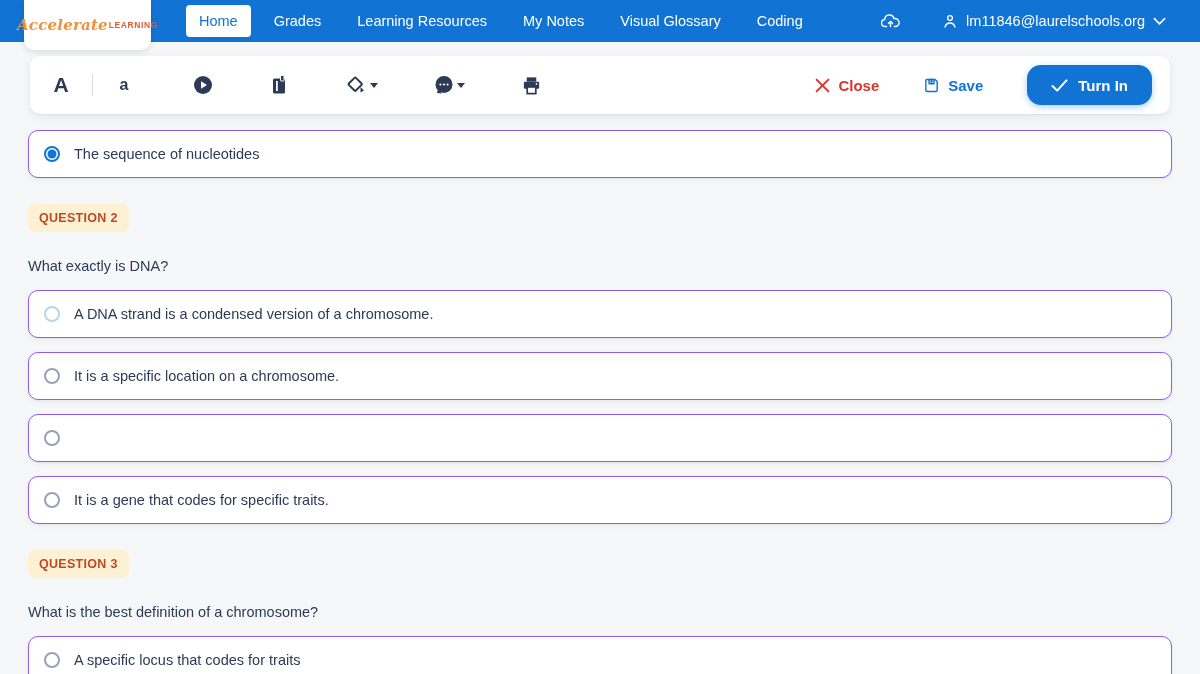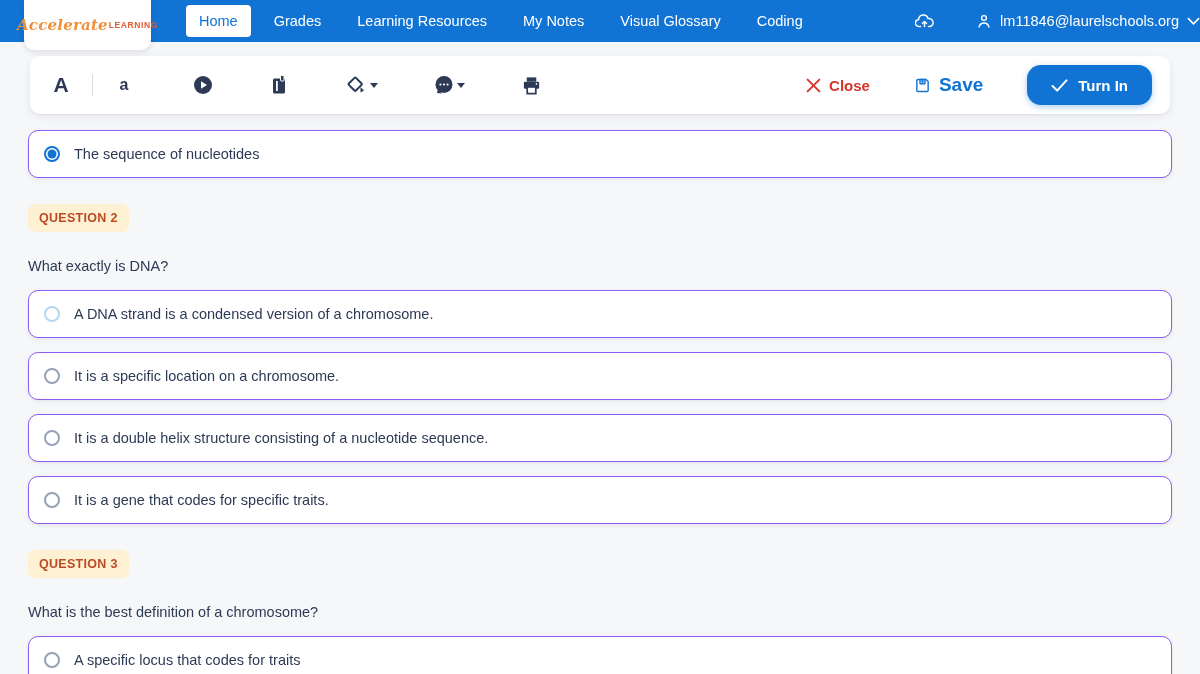--- a/index.html
+++ b/index.html
@@ -27,42 +27,42 @@
   }
   .logo-caps{
     font-size:8.5px; font-weight:bold; color:#e25c33; letter-spacing:.6px; margin-left:1px;
   }
   nav.main-nav{ display:flex; align-items:center; gap:10px; margin-left:186px; }
   .nav-item{
     color:#fff; font-size:14.5px; padding:8px 13px; border-radius:4px;
     cursor:pointer; white-space:nowrap;
   }
   .nav-item.active{ background:#fff; color:#1173d4; }
-  .header-right{ margin-left:auto; display:flex; align-items:flex-start; }
+  .header-right{ margin-left:auto; display:flex; align-items:flex-start; padding-right:34px; }
   .cloud-btn{ display:flex; align-items:center; margin-right:42px; cursor:pointer; }
   .account{ display:flex; align-items:center; gap:8px; cursor:pointer; color:#fff; font-size:14.5px; }
   .account svg{ display:block; }
 
   
   .toolbar{
     margin:14px 30px 0; height:58px; background:#fff; border-radius:10px;
     box-shadow:0 1px 2px rgba(16,24,40,.05), 0 3px 10px rgba(16,24,40,.07);
     display:flex; align-items:center; padding:0 18px;
   }
   .tool-left{ display:flex; align-items:center; }
   .tool-btn{ display:flex; align-items:center; justify-content:center; cursor:pointer; color:#2c3a55; }
   .font-inc{ font-size:21px; font-weight:bold; width:26px; }
   .font-dec{ font-size:16px; font-weight:bold; width:26px; margin-left:18px; }
   .tool-divider{ width:1px; height:22px; background:#d7dce4; margin-left:18px; }
   .tool-icon{ margin-left:56px; position:relative; }
   .caret{ width:0; height:0; border-left:4px solid transparent; border-right:4px solid transparent;
           border-top:5px solid #2c3a55; margin-left:3px; }
   .tool-right{ margin-left:auto; display:flex; align-items:center; gap:44px; }
   .close-btn{ display:flex; align-items:center; gap:8px; color:#d7342b; font-weight:bold; font-size:15px; cursor:pointer;text-align:right; }
-  .save-btn{ display:flex; align-items:center; gap:8px; color:#1173d4; font-weight:bold; font-size:19px; cursor:pointer; }
+  .save-btn{ display:flex; align-items:center; gap:8px; color:#1173d4; font-weight:bold; font-size:15px; cursor:pointer; }
   .turnin-btn{
     display:flex; align-items:center; gap:10px; background:#1173d4; color:#fff;
     font-weight:bold; font-size:15px; border:none; border-radius:14px;
     height:40px; padding:0 24px; cursor:pointer;
     box-shadow:0 2px 6px rgba(17,115,212,.35);
   }
 
   
   main{ padding:0 28px; }
   .question-badge{
@@ -222,21 +222,20 @@
         <div class="option-card">
     <span class="radio highlight"></span>
     <span class="option-label">A DNA strand is a condensed version of a chromosome.</span>
   </div>
         <div class="option-card">
     <span class="radio unselected"></span>
     <span class="option-label">It is a specific location on a chromosome.</span>
   </div>
         <div class="option-card">
     <span class="radio unselected"></span>
-    <span class="option-label">It is a double helix structure consisting of a nucleotide sequence.</span>
   </div>
         <div class="option-card">
     <span class="radio unselected"></span>
     <span class="option-label">It is a gene that codes for specific traits.</span>
   </div>
       </div>
   </section>
     <section class="question-block">
     <span class="question-badge">QUESTION 3</span>
     <div class="question-text">What is the best definition of a chromosome?</div>

